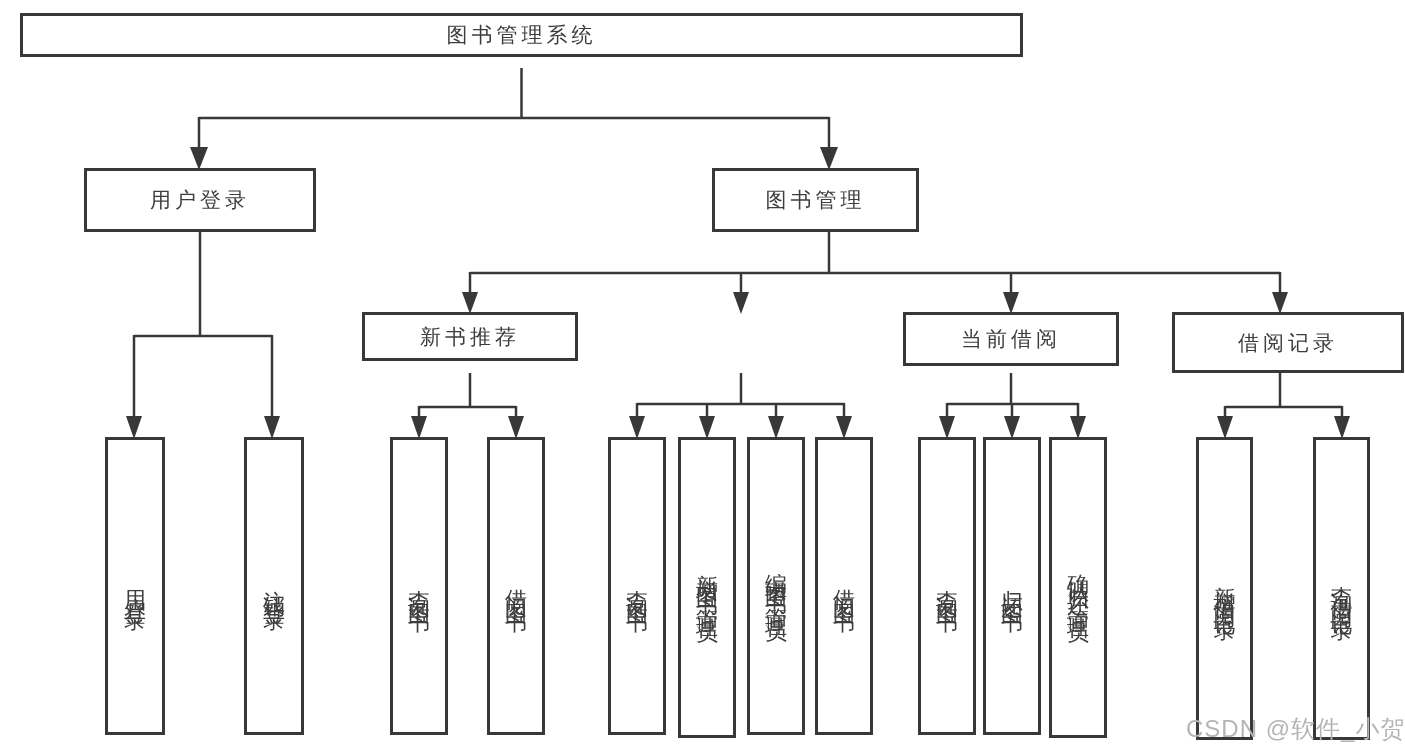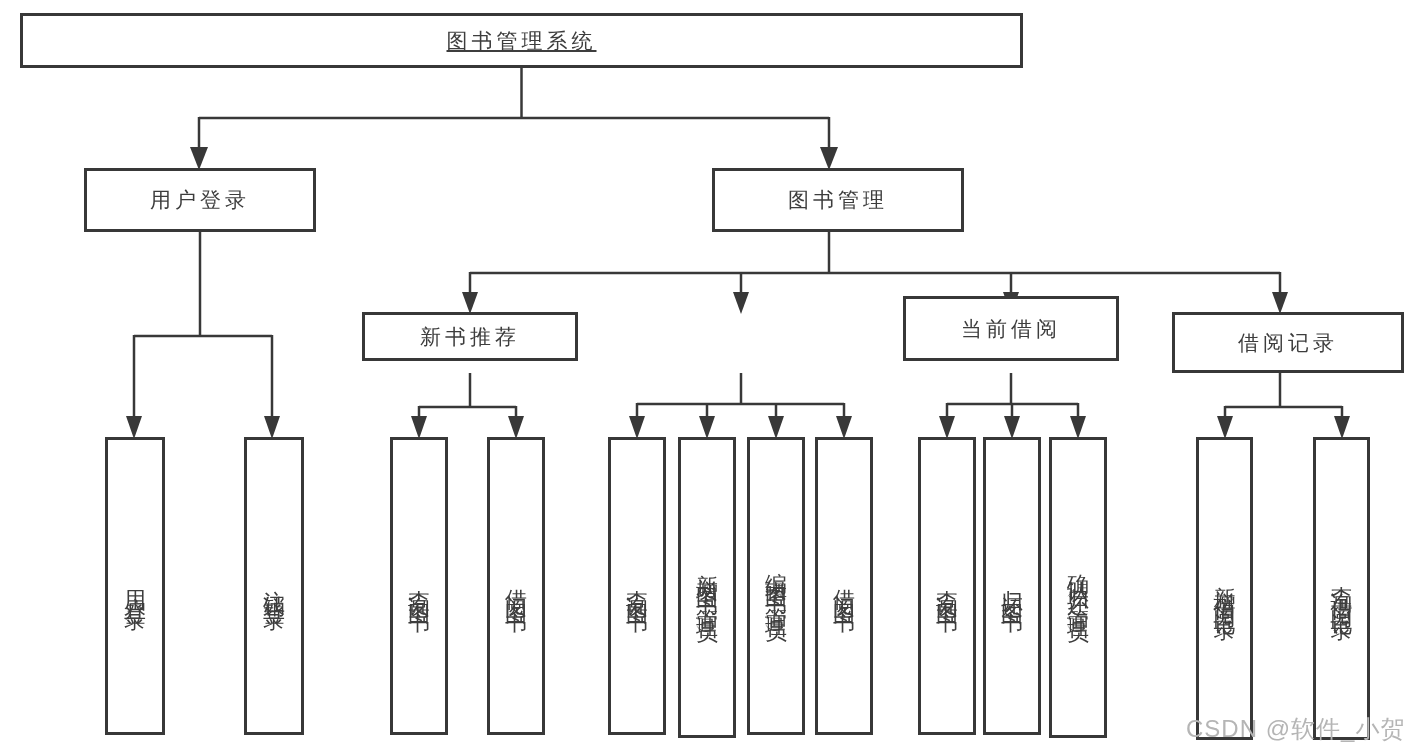--- a/index.html
+++ b/index.html
@@ -130,27 +130,27 @@
     <g>
       <path d="M1280,373 L1280,407"></path>
       <path d="M1225,407 L1342,407"></path>
       <path d="M1225,406 L1225,417"></path>
       <polygon points="1225,439 1217,416 1233,416" fill="#383838" stroke="none"></polygon>
       <path d="M1342,406 L1342,417"></path>
       <polygon points="1342,439 1334,416 1350,416" fill="#383838" stroke="none"></polygon>
     </g>
   </svg>
 
-  <div class="node" style="left:20px; top:13px; width:1003px; height:55px;text-decoration:underline;">图书管理系统</div>
+  <div class="node" style="left:20px; top:13px; width:1003px; height:44px;">图书管理系统</div>
 
   <div class="node" style="left:84px; top:168px; width:232px; height:64px;">用户登录</div>
-  <div class="node" style="left:712px; top:168px; width:252px; height:64px;">图书管理</div>
+  <div class="node" style="left:712px; top:168px; width:207px; height:64px;">图书管理</div>
 
   <div class="node" style="left:362px; top:312px; width:216px; height:49px;">新书推荐</div>
-  <div class="node" style="left:903px; top:296px; width:216px; height:65px;">当前借阅</div>
+  <div class="node" style="left:903px; top:312px; width:216px; height:54px;">当前借阅</div>
   <div class="node" style="left:1172px; top:312px; width:232px; height:61px;">借阅记录</div>
 
   <div class="leaf" style="left:105px; top:437px; width:60px; height:298px;">用户登录</div>
   <div class="leaf" style="left:244px; top:437px; width:60px; height:298px;">注销登录</div>
 
   <div class="leaf" style="left:390px; top:437px; width:58px; height:298px;">查询图书</div>
   <div class="leaf" style="left:487px; top:437px; width:58px; height:298px;">借阅图书</div>
 
   <div class="leaf" style="left:608px; top:437px; width:58px; height:298px;">查询图书</div>
   <div class="leaf" style="left:678px; top:437px; width:58px; height:301px;">新增图书（管理员）</div>

